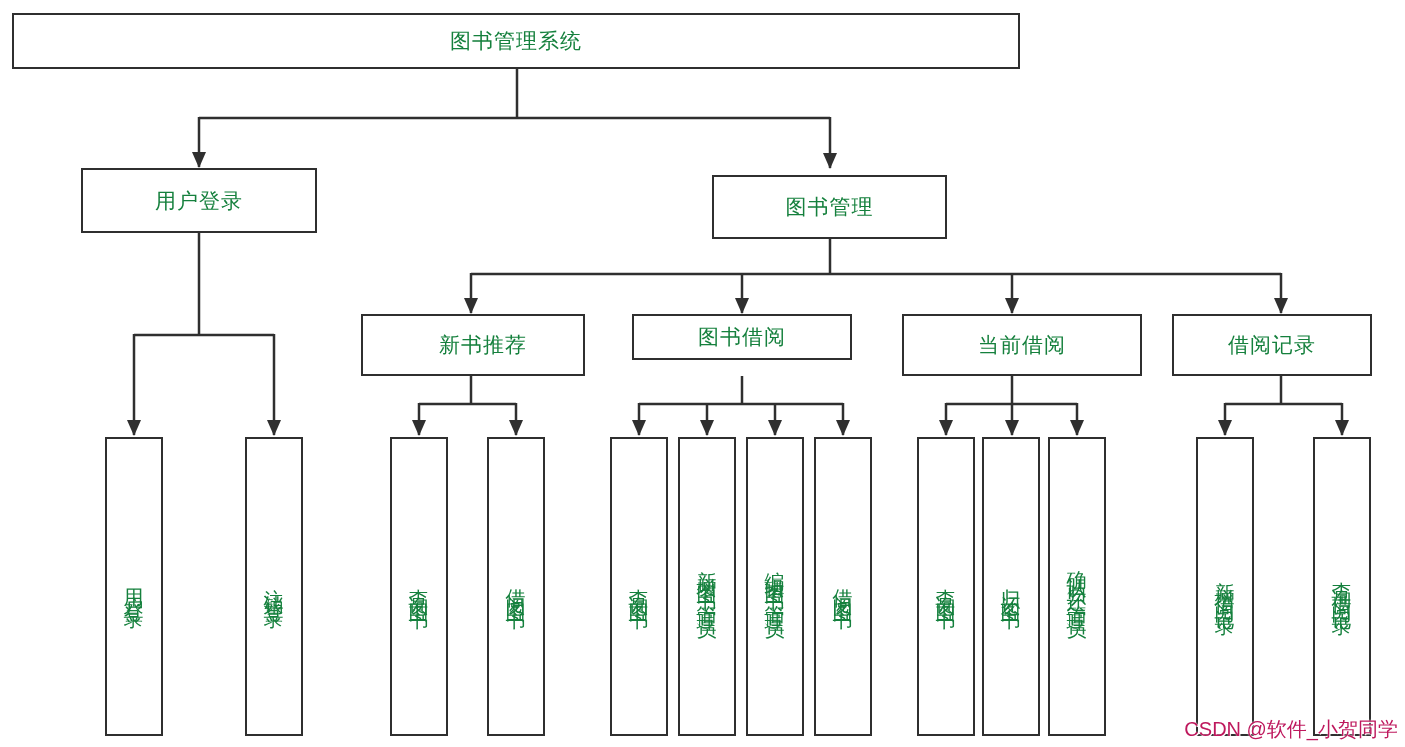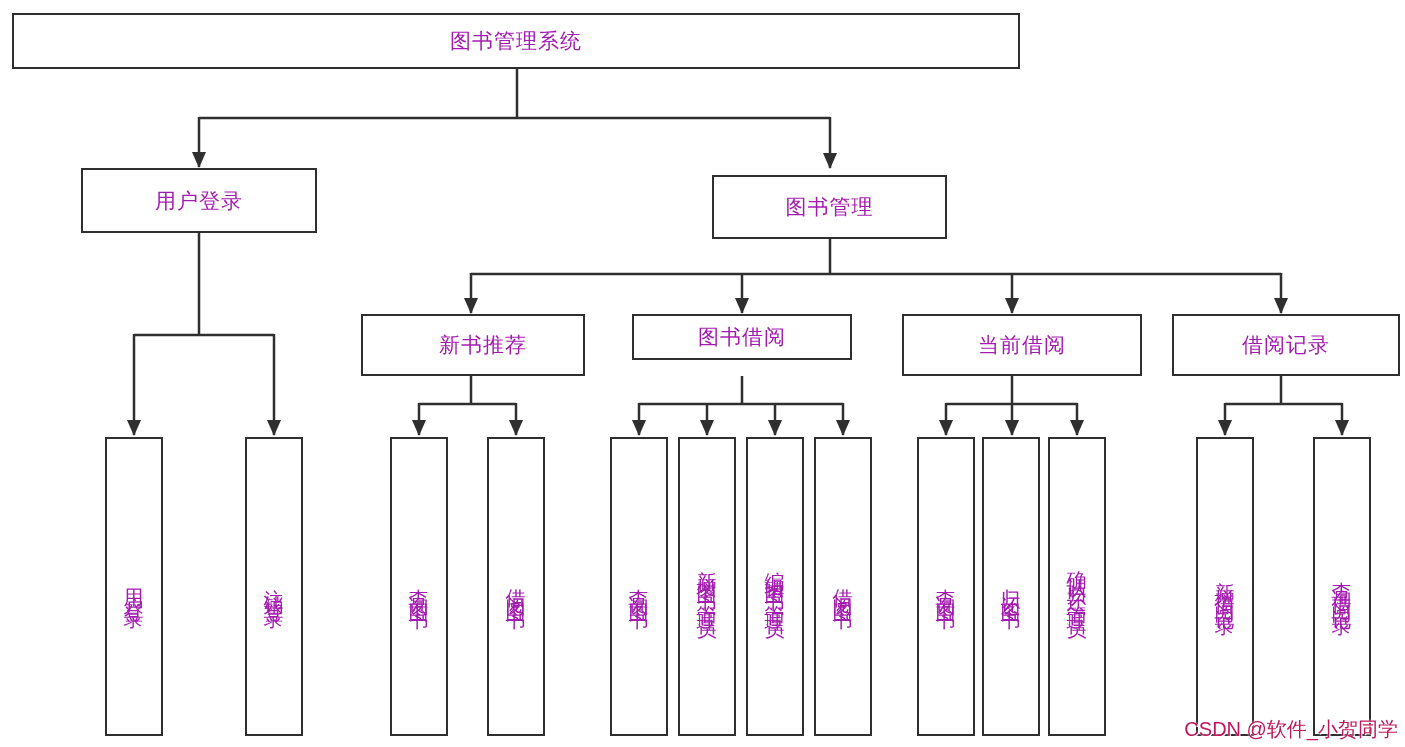--- a/index.html
+++ b/index.html
@@ -26,34 +26,34 @@
     position: absolute;
     box-sizing: border-box;
     border: 2.5px solid #2f2f2f;
     background: #ffffff;
     display: flex;
     align-items: center;
     justify-content: center;
     color: #333333;
   }
   .box span {
-    color: #a21caf;
+    color: #15803d;
   }
   .hlabel {
     font-size: 21px;
     letter-spacing: 1px;
     white-space: nowrap;
   }
   .root   { left: 12px;  top: 13px;  width: 1008px; height: 56px; }
   .l2a    { left: 81px;  top: 168px; width: 236px;  height: 65px; }
   .l2b    { left: 712px; top: 175px; width: 235px;  height: 64px; }
   .l3a    { left: 361px; top: 314px; width: 224px;  height: 62px; padding-left: 20px; }
   .l3b    { left: 632px; top: 314px; width: 220px;  height: 46px; }
   .l3c    { left: 902px; top: 314px; width: 240px;  height: 62px; }
-  .l3d    { left: 1172px;top: 314px; width: 228px;  height: 62px; }
+  .l3d    { left: 1172px;top: 314px; width: 200px;  height: 62px; }
   .leaf {
     top: 437px;
     width: 58px;
     height: 299px;
   }
   .vtext {
     writing-mode: vertical-rl;
     text-orientation: mixed;
     font-size: 20px;
     line-height: 1;

